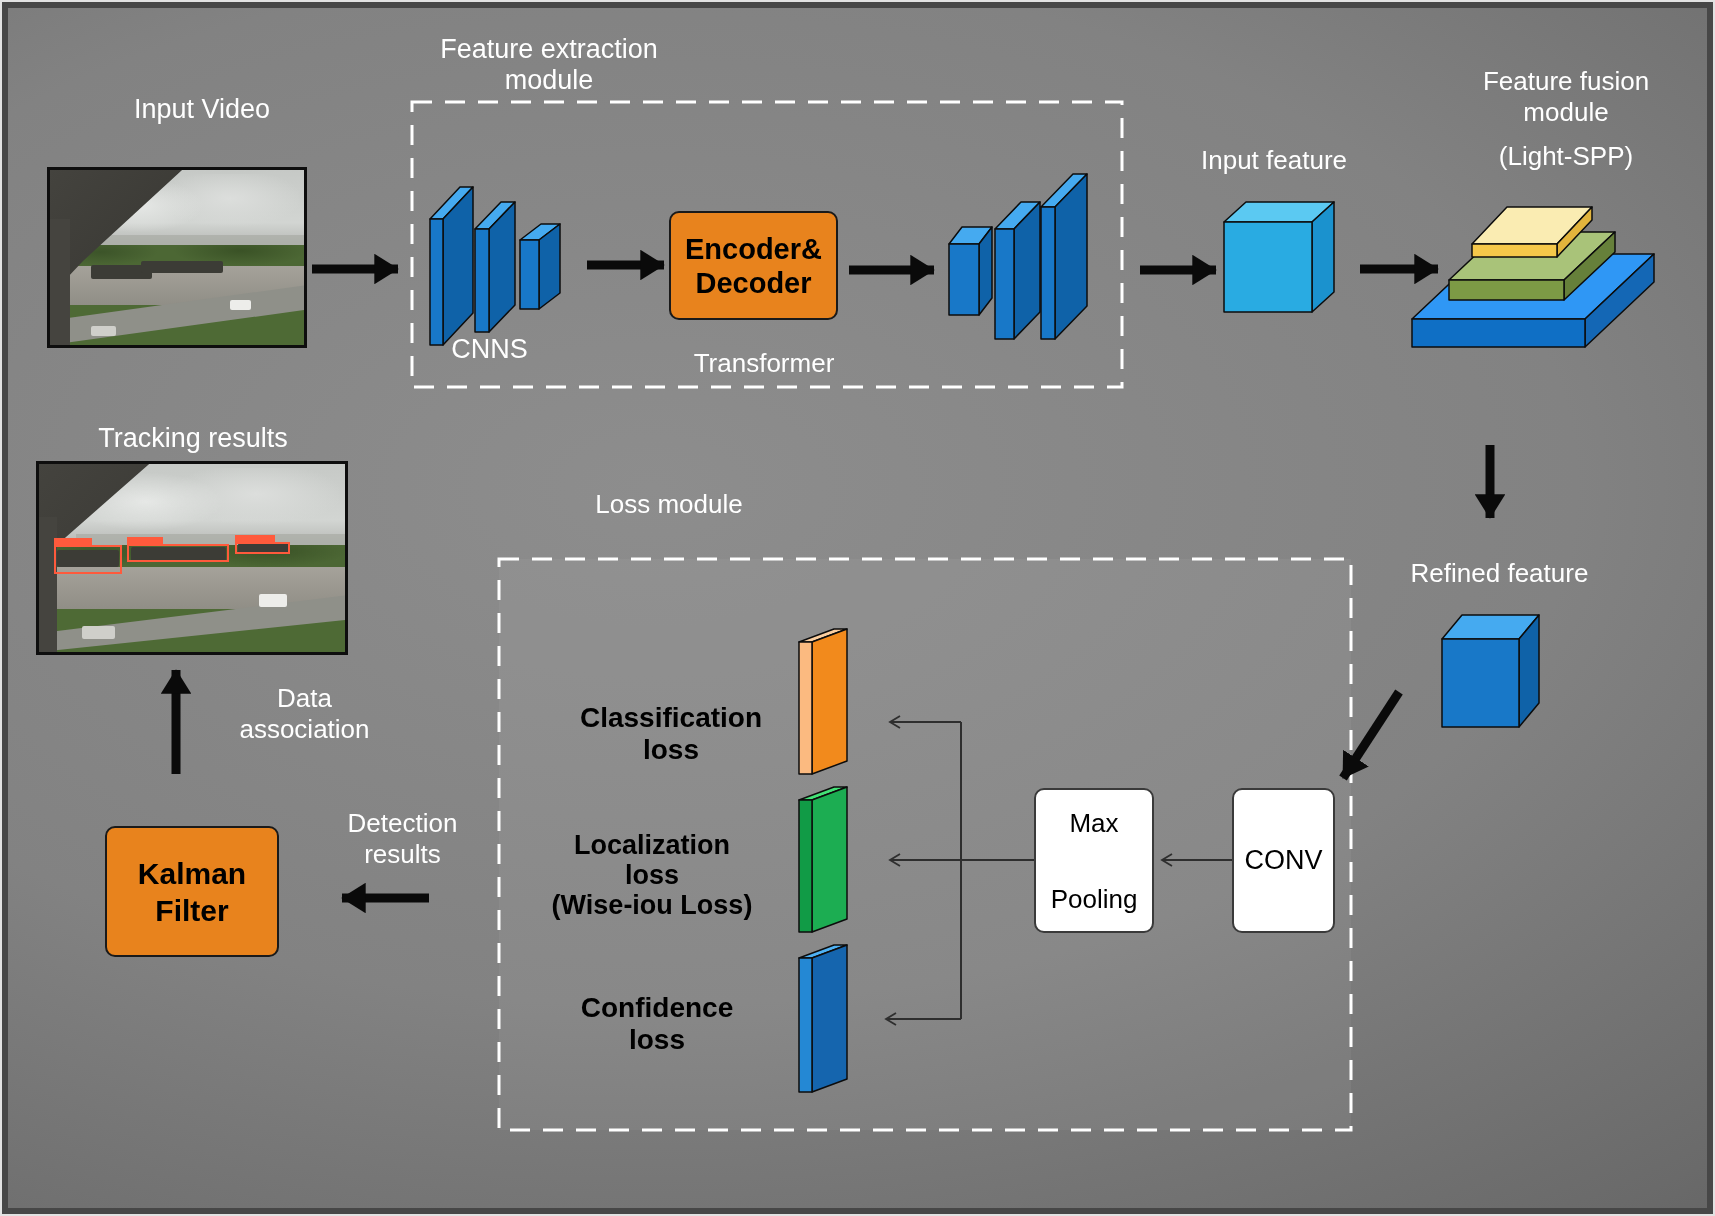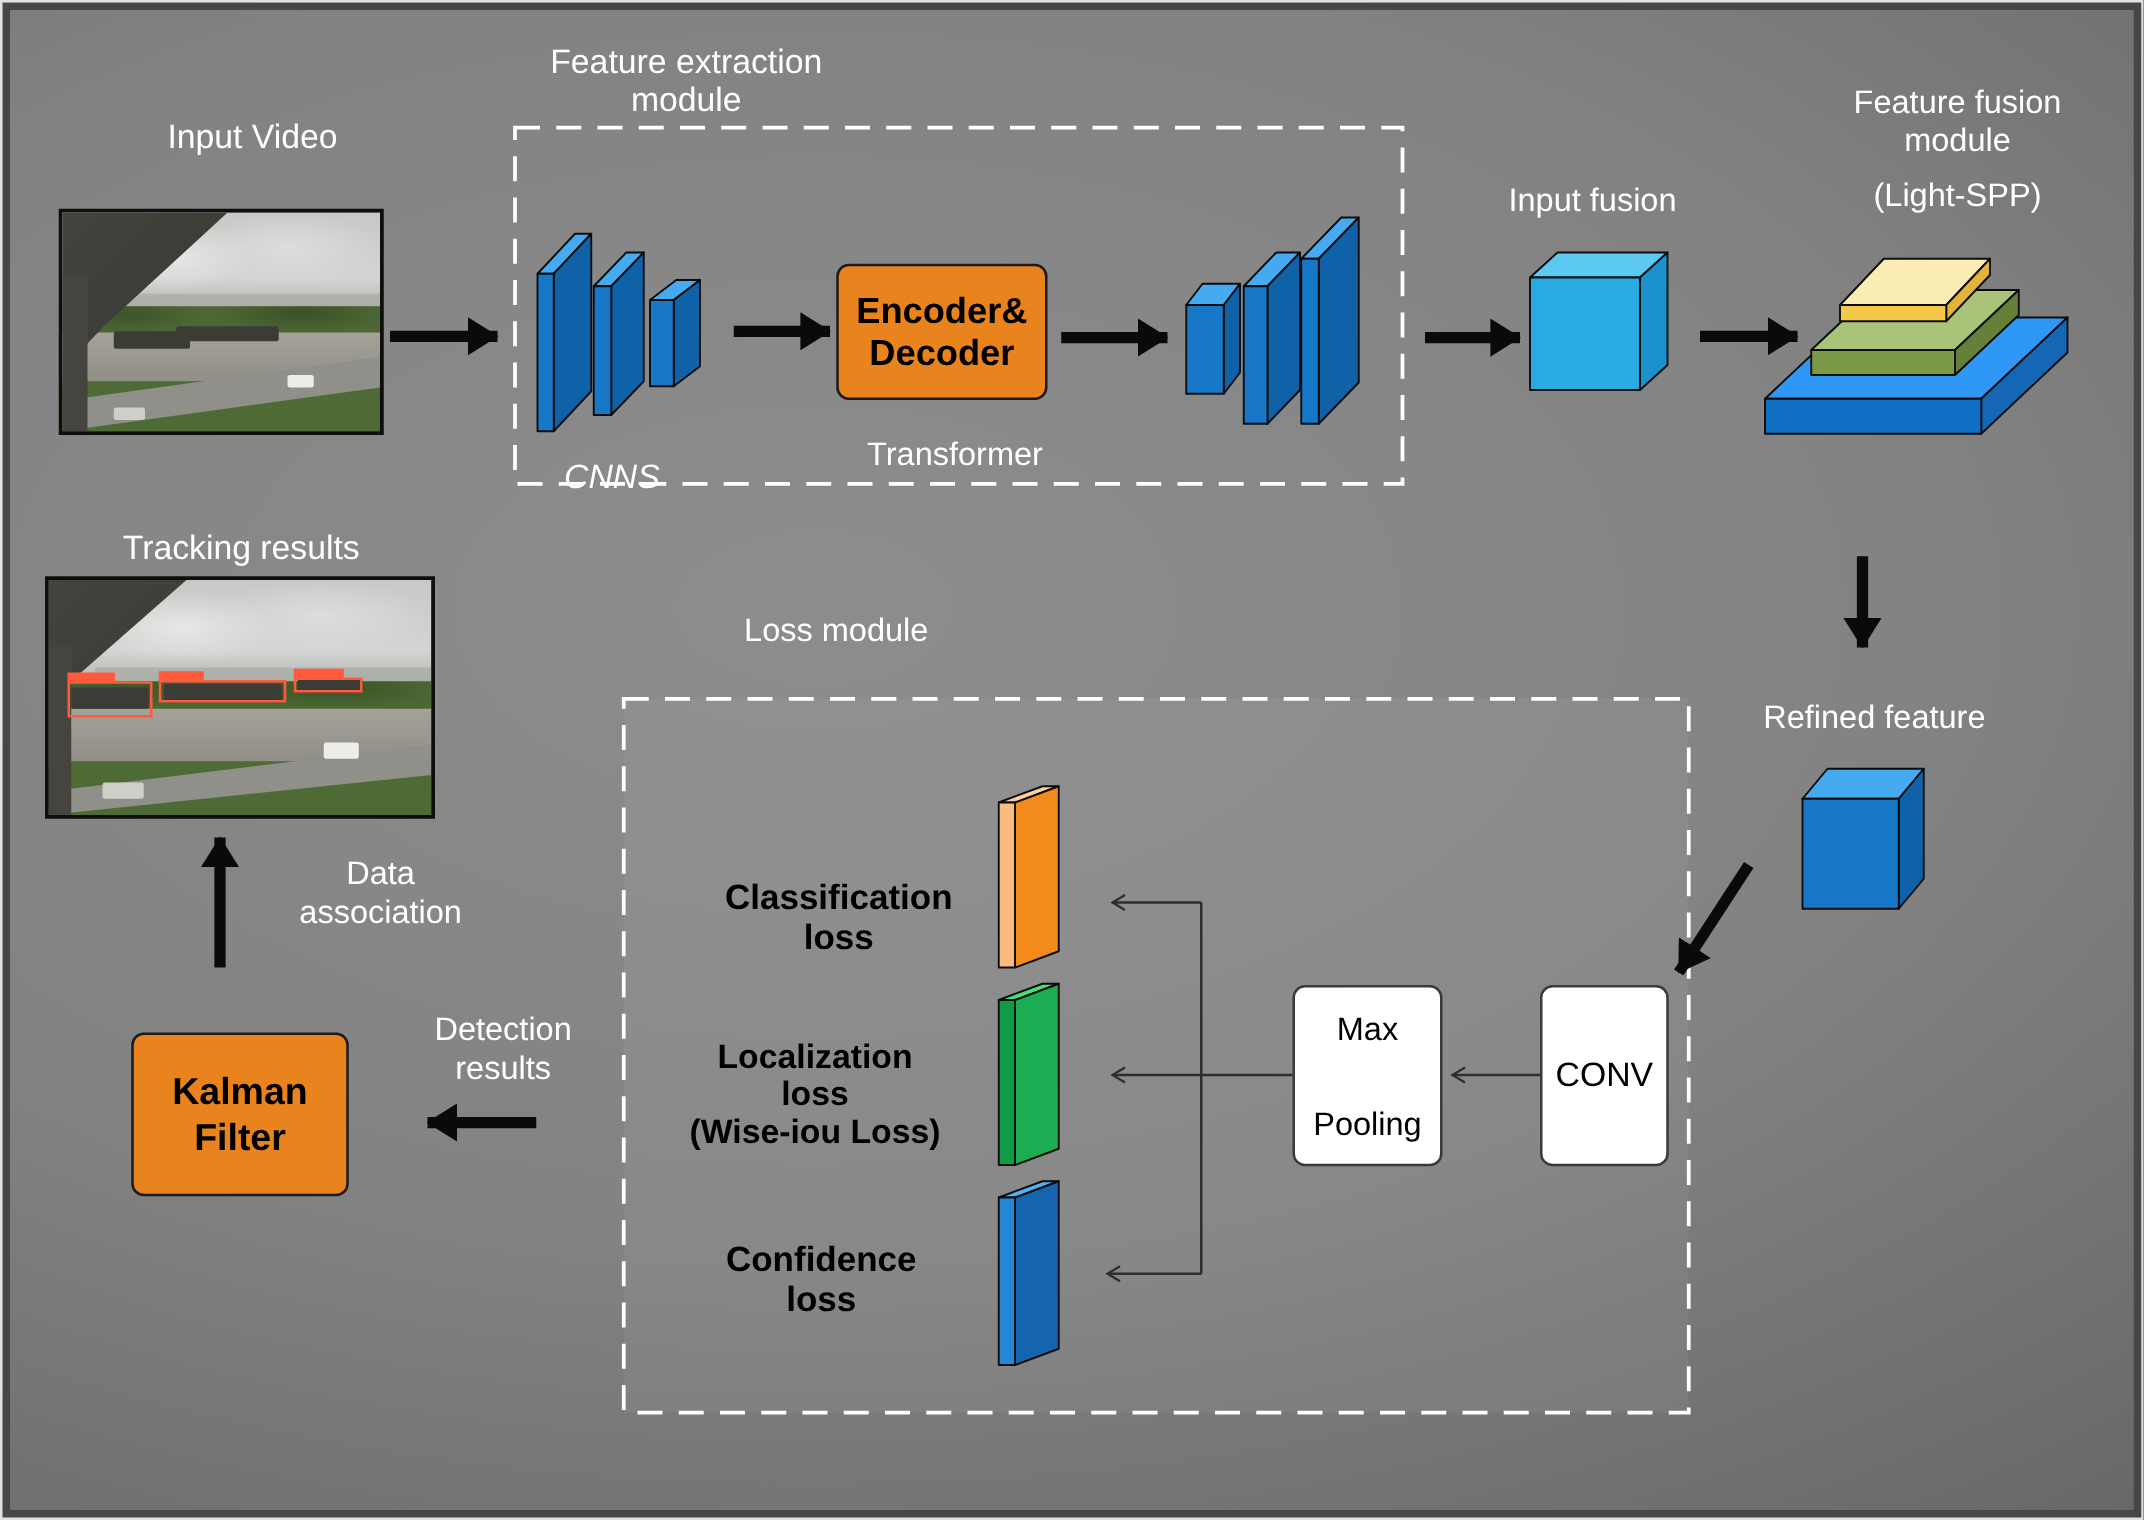--- a/index.html
+++ b/index.html
@@ -201,23 +201,23 @@
     <span>CONV</span>
   </div>
 
   <div class="lbl w27" style="left:90px;top:92px;width:220px;">Input Video</div>
 
   <div class="lbl w27" style="left:382px;top:32px;width:330px;">
     <div>Feature extraction</div>
     <div>module</div>
   </div>
 
-  <div class="lbl w27" style="left:430px;top:364px;width:115px;font-style:italic;">CNNS</div>
+  <div class="lbl w27" style="left:430px;top:332px;width:115px;">CNNS</div>
   <div class="lbl w26" style="left:662px;top:346px;width:200px;">Transformer</div>
-  <div class="lbl w26" style="left:1167px;top:143px;width:210px;">Input fusion</div>
+  <div class="lbl w26" style="left:1167px;top:143px;width:210px;">Input feature</div>
 
   <div class="lbl w26" style="left:1448px;top:64px;width:232px;">
     <div>Feature fusion</div>
     <div>module</div>
   </div>
   <div class="lbl w26" style="left:1448px;top:139px;width:232px;">(Light-SPP)</div>
 
   <div class="lbl w26" style="left:1390px;top:556px;width:215px;">Refined feature</div>
   <div class="lbl w26" style="left:557px;top:487px;width:220px;">Loss module</div>
 

